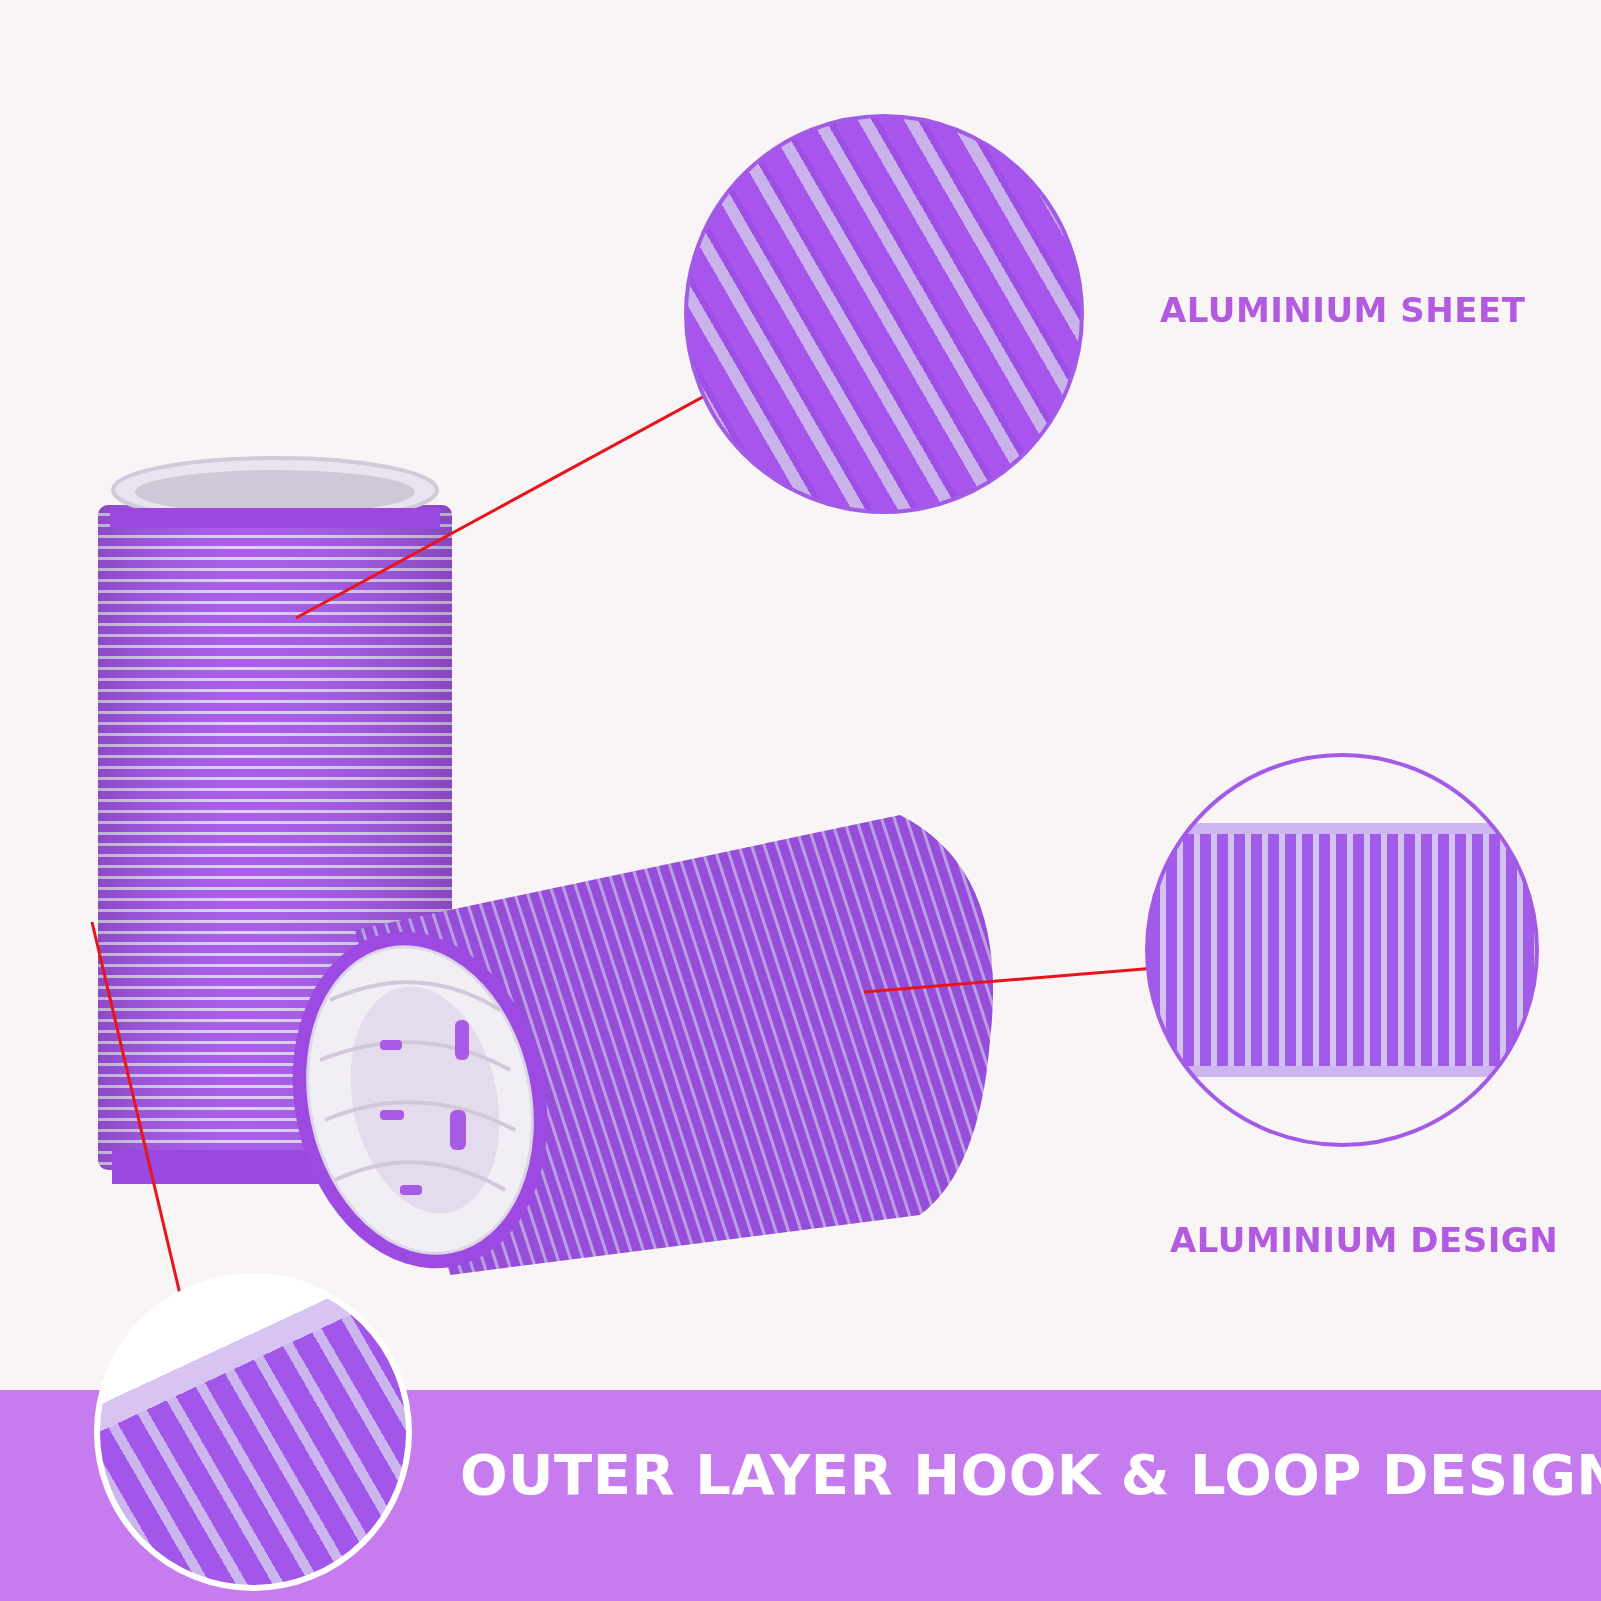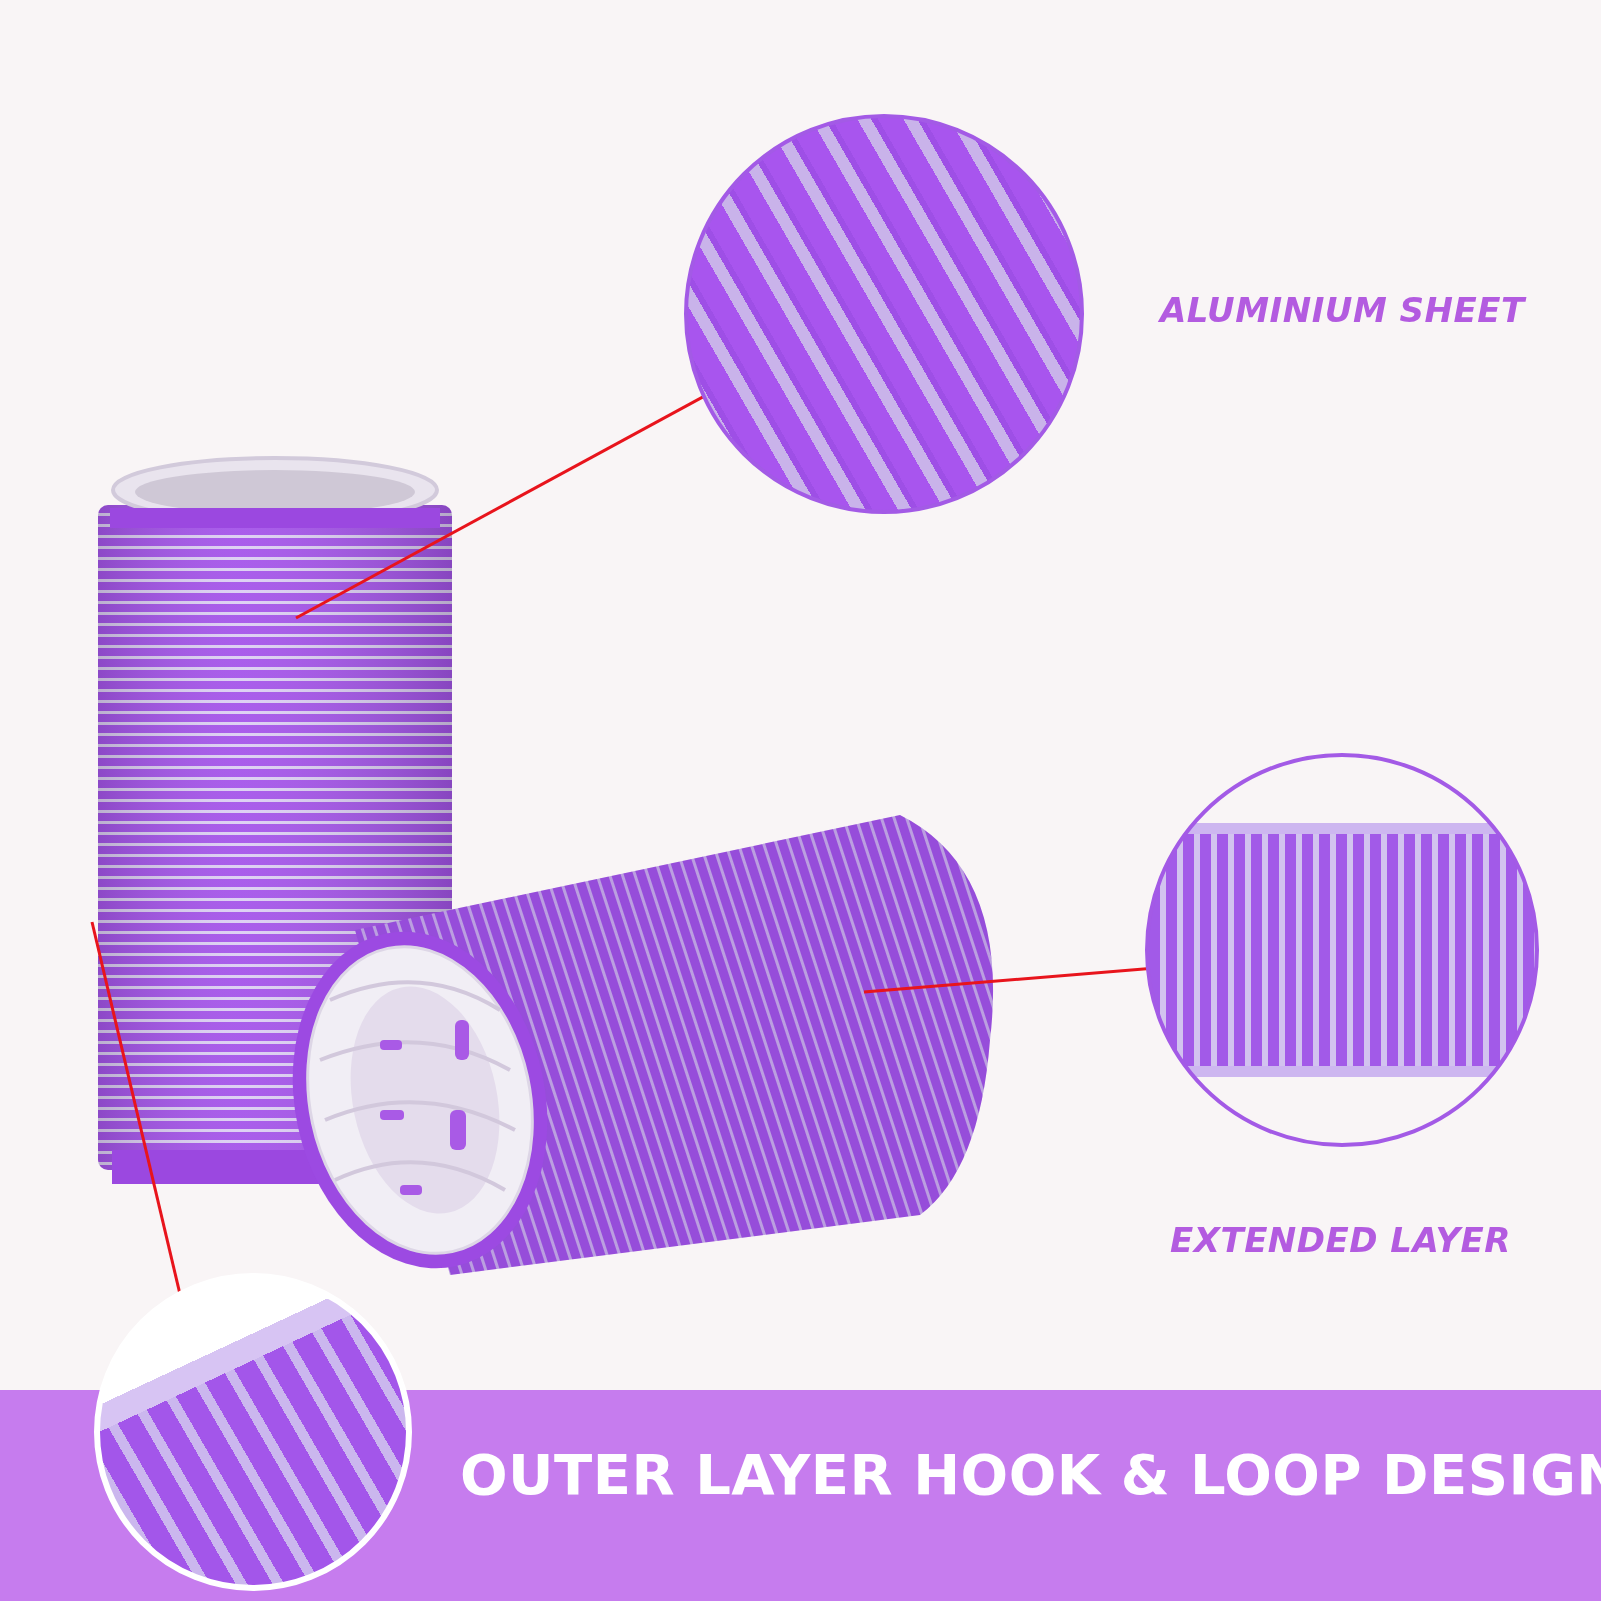--- a/index.html
+++ b/index.html
@@ -4,21 +4,21 @@
 <style>
   html, body { margin: 0; padding: 0; }
   body {
     width: 1601px; height: 1601px; position: relative; overflow: hidden;
     background: #f9f5f6;
     font-family: "DejaVu Sans", sans-serif;
   }
   .abs { position: absolute; }
   .label {
     position: absolute; font-weight: bold; color: #b35be0;
-    font-size: 34px; letter-spacing: 0.5px; white-space: nowrap; font-style: italic;
+    font-size: 34px; letter-spacing: 0.5px; white-space: nowrap;
   }
   .banner {
     position: absolute; left: 0; top: 1390px; width: 1601px; height: 211px;
     background: #c67cee;
   }
   .banner-text {
     position: absolute; left: 460px; top: 1442px; color: #ffffff;
     font-weight: bold; font-size: 56px; white-space: nowrap; letter-spacing: 0.5px;
     font-family: "DejaVu Sans", sans-serif;
   }
@@ -100,14 +100,14 @@
   </g>
 </svg>
 
 <div class="circle stripes-diag" style="left:684px;top:114px;width:392px;height:392px;border:4px solid #a35ae6;"></div>
 <div class="circle stripes-vert" style="left:1145px;top:753px;width:386px;height:386px;border:4px solid #a35ae6;"></div>
 
 <div class="banner"></div>
 <div class="circle stripes-corner" style="left:94px;top:1273px;width:306px;height:306px;border:6px solid #ffffff;"></div>
 
 <div class="label" style="left:1160px;top:290px;">ALUMINIUM SHEET</div>
-<div class="label" style="left:1170px;top:1220px;">EXTENDED LAYER</div>
+<div class="label" style="left:1170px;top:1220px;">ALUMINIUM DESIGN</div>
 <div class="banner-text">OUTER LAYER HOOK &amp; LOOP DESIGN</div>
 
 </body></html>

